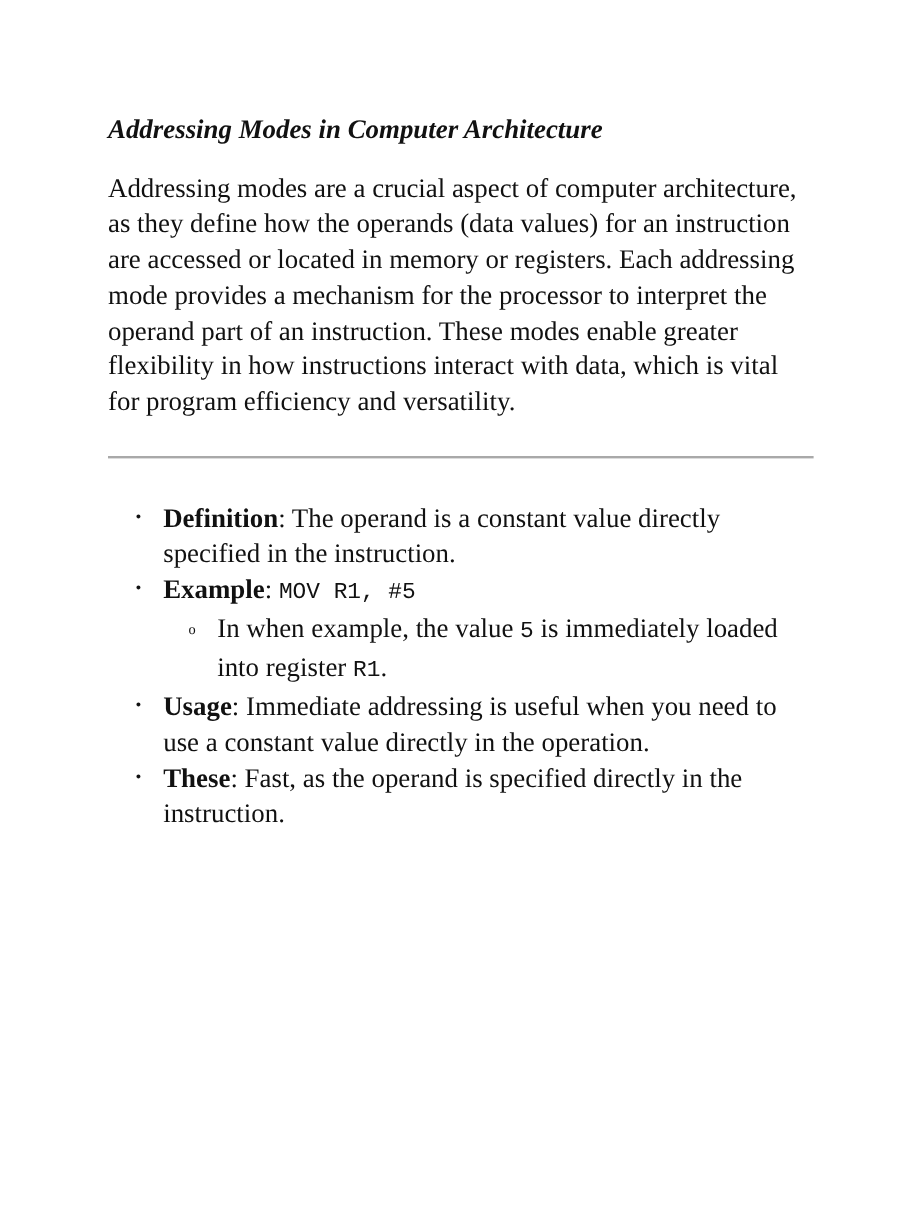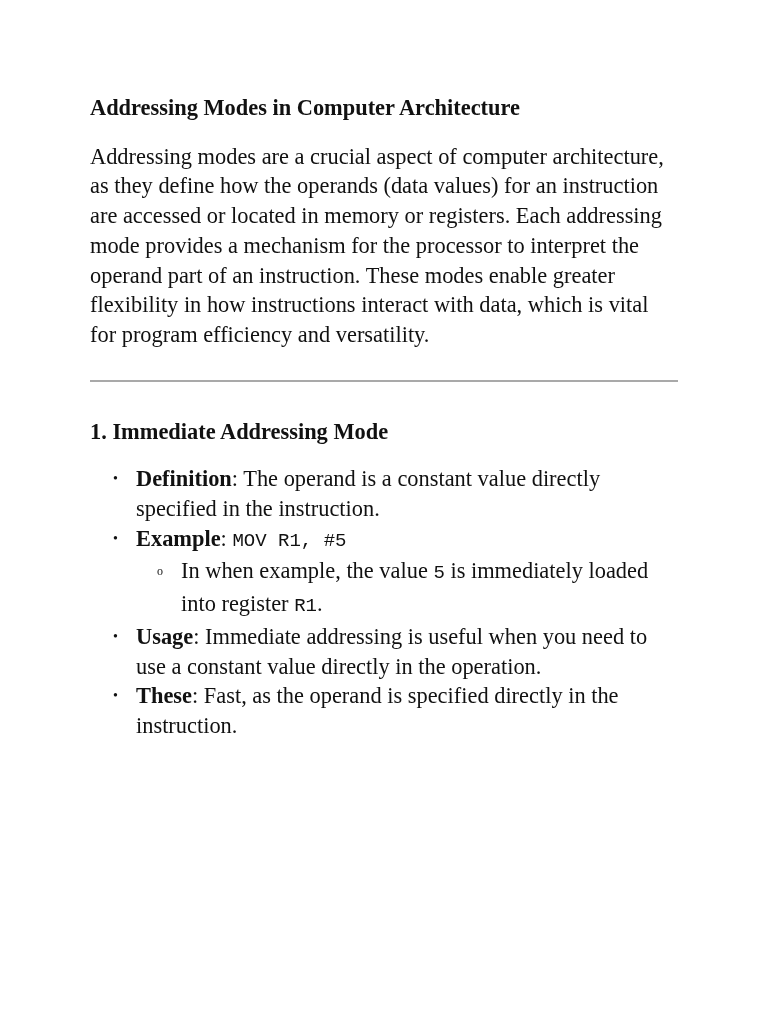--- a/index.html
+++ b/index.html
@@ -22,21 +22,21 @@
     width: 590px;
     font-size: 22.4px;
     line-height: 29.7px;
   }
   h1, h2, h3 {
     font-weight: bold;
     margin: 0;
     font-size: 22.4px;
     line-height: 29.7px;
   }
-  h1 { margin-bottom: 19px; }
+  h1 { margin-bottom: 19px; font-style: italic; }
   p { margin: 0; }
   .intro { margin-bottom: 30px; }
   .sub-heading { margin-bottom: 19px; }
   .lead { margin-bottom: 15px; }
   hr {
     border: none;
     height: 2px;
     background: #a9a9a9;
     margin: 0 0 35px 0;
     width: 588px;
@@ -80,21 +80,20 @@
 <div class="page">
 
   <h1>Addressing Modes in Computer Architecture</h1>
 
   <p class="intro">Addressing modes are a crucial aspect of computer architecture, as they define how the operands (data values) for an instruction are accessed or located in memory or registers. Each addressing mode provides a mechanism for the processor to interpret the operand part of an instruction. These modes enable greater flexibility in how instructions interact with data, which is vital for program efficiency and versatility.</p>
 
 
 
   <hr>
 
-  <h3 class="section-heading">1. Immediate Addressing Mode</h3>
 
   <ul class="main-list">
 
     <li>
       <span class="bullet">•</span>
       <b>Definition</b><span>: </span><span>The operand is a constant value directly specified in the instruction.</span>
     </li>
 
     <li>
       <span class="bullet">•</span>

